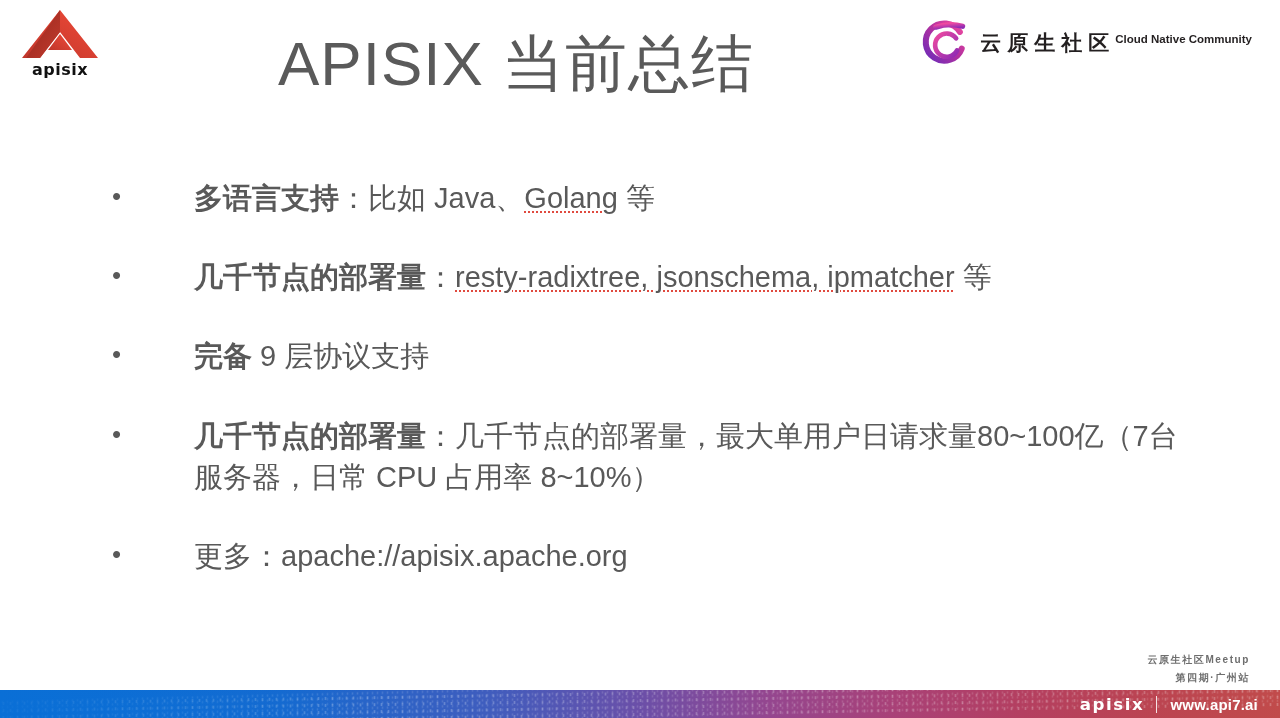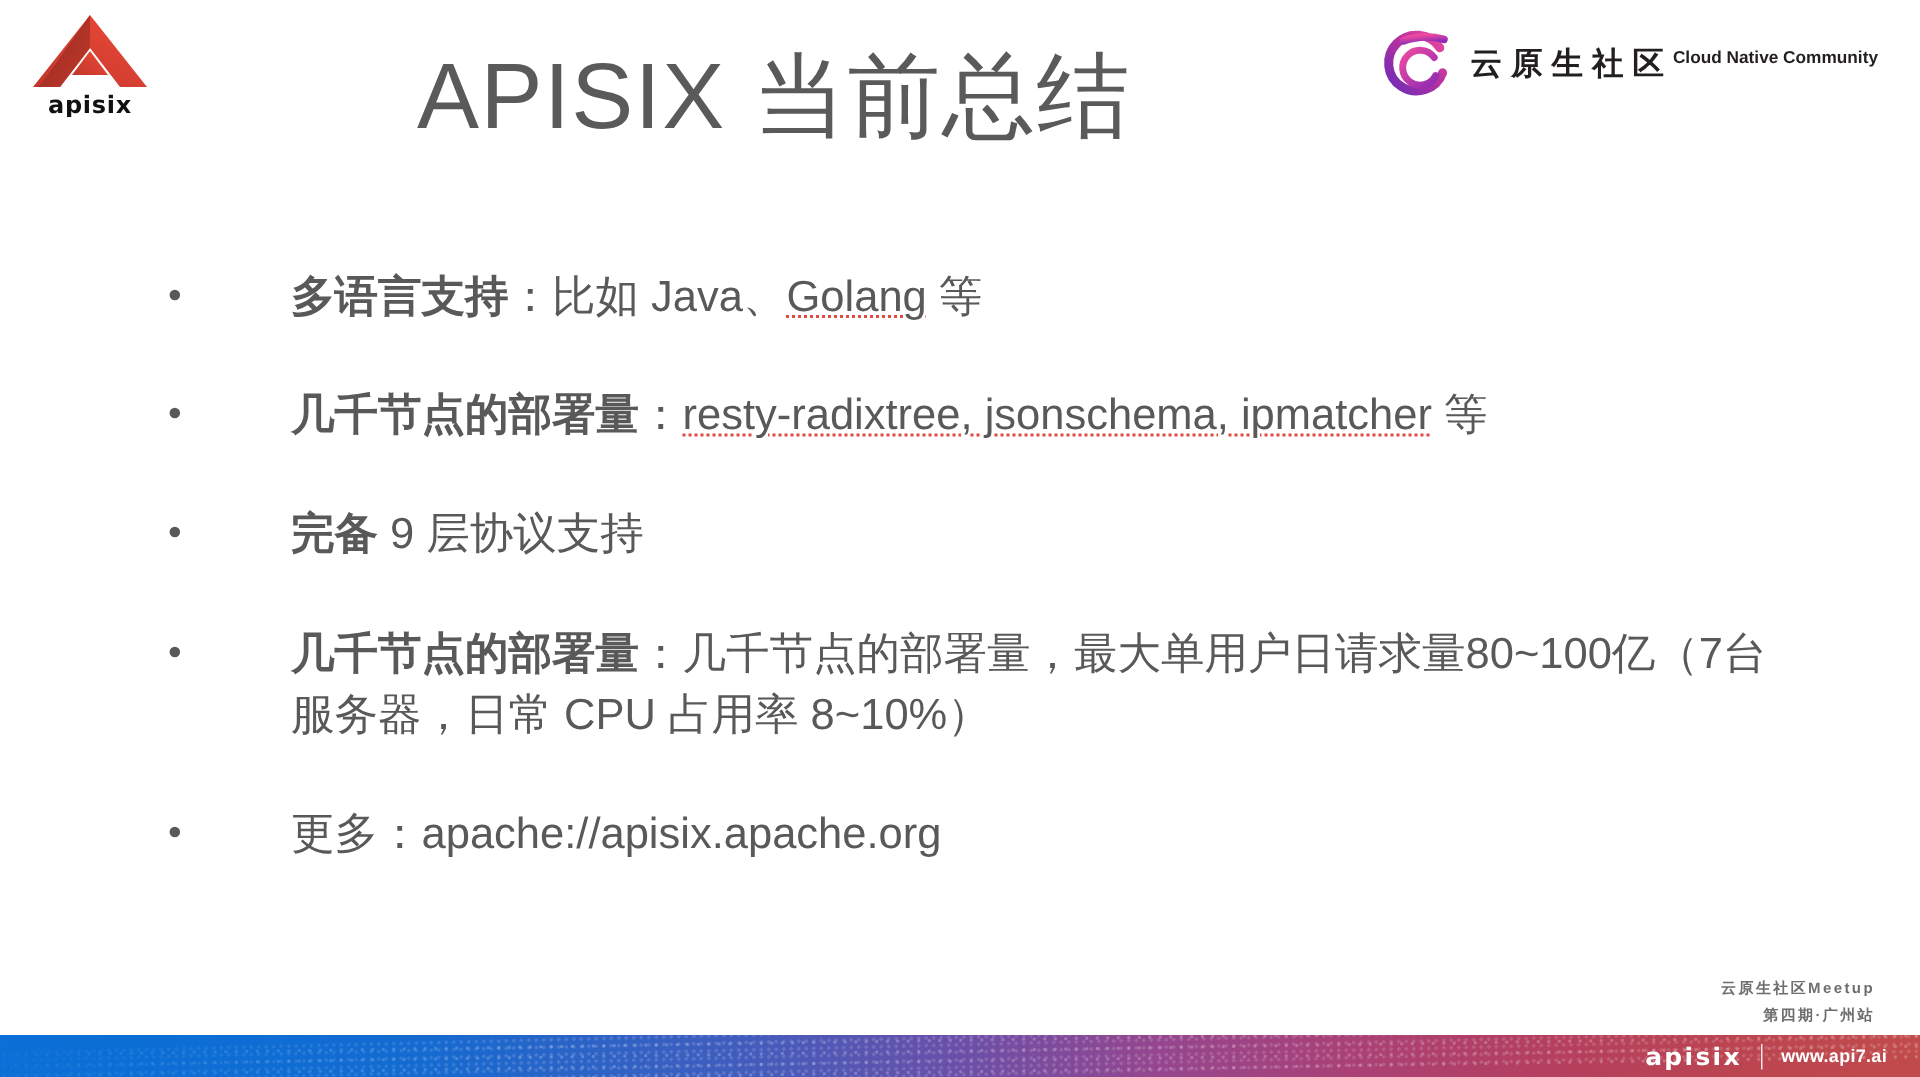--- a/index.html
+++ b/index.html
@@ -178,21 +178,21 @@
     font-family: "DejaVu Sans", sans-serif;
     transform: scaleX(1.04);
   }
   .bar-divider {
     width: 1px;
     height: 17px;
     background: rgba(255,255,255,0.85);
   }
   .bar-brand-url {
     color: #ffffff;
-    font-size: 12px;
+    font-size: 15px;
     font-weight: bold;
     letter-spacing: 0.2px;
   }
 </style>
 </head>
 <body>
 
 <div class="apisix-logo">
   <svg width="92" height="70" viewBox="0 0 92 70" aria-hidden="true">
     <defs>

